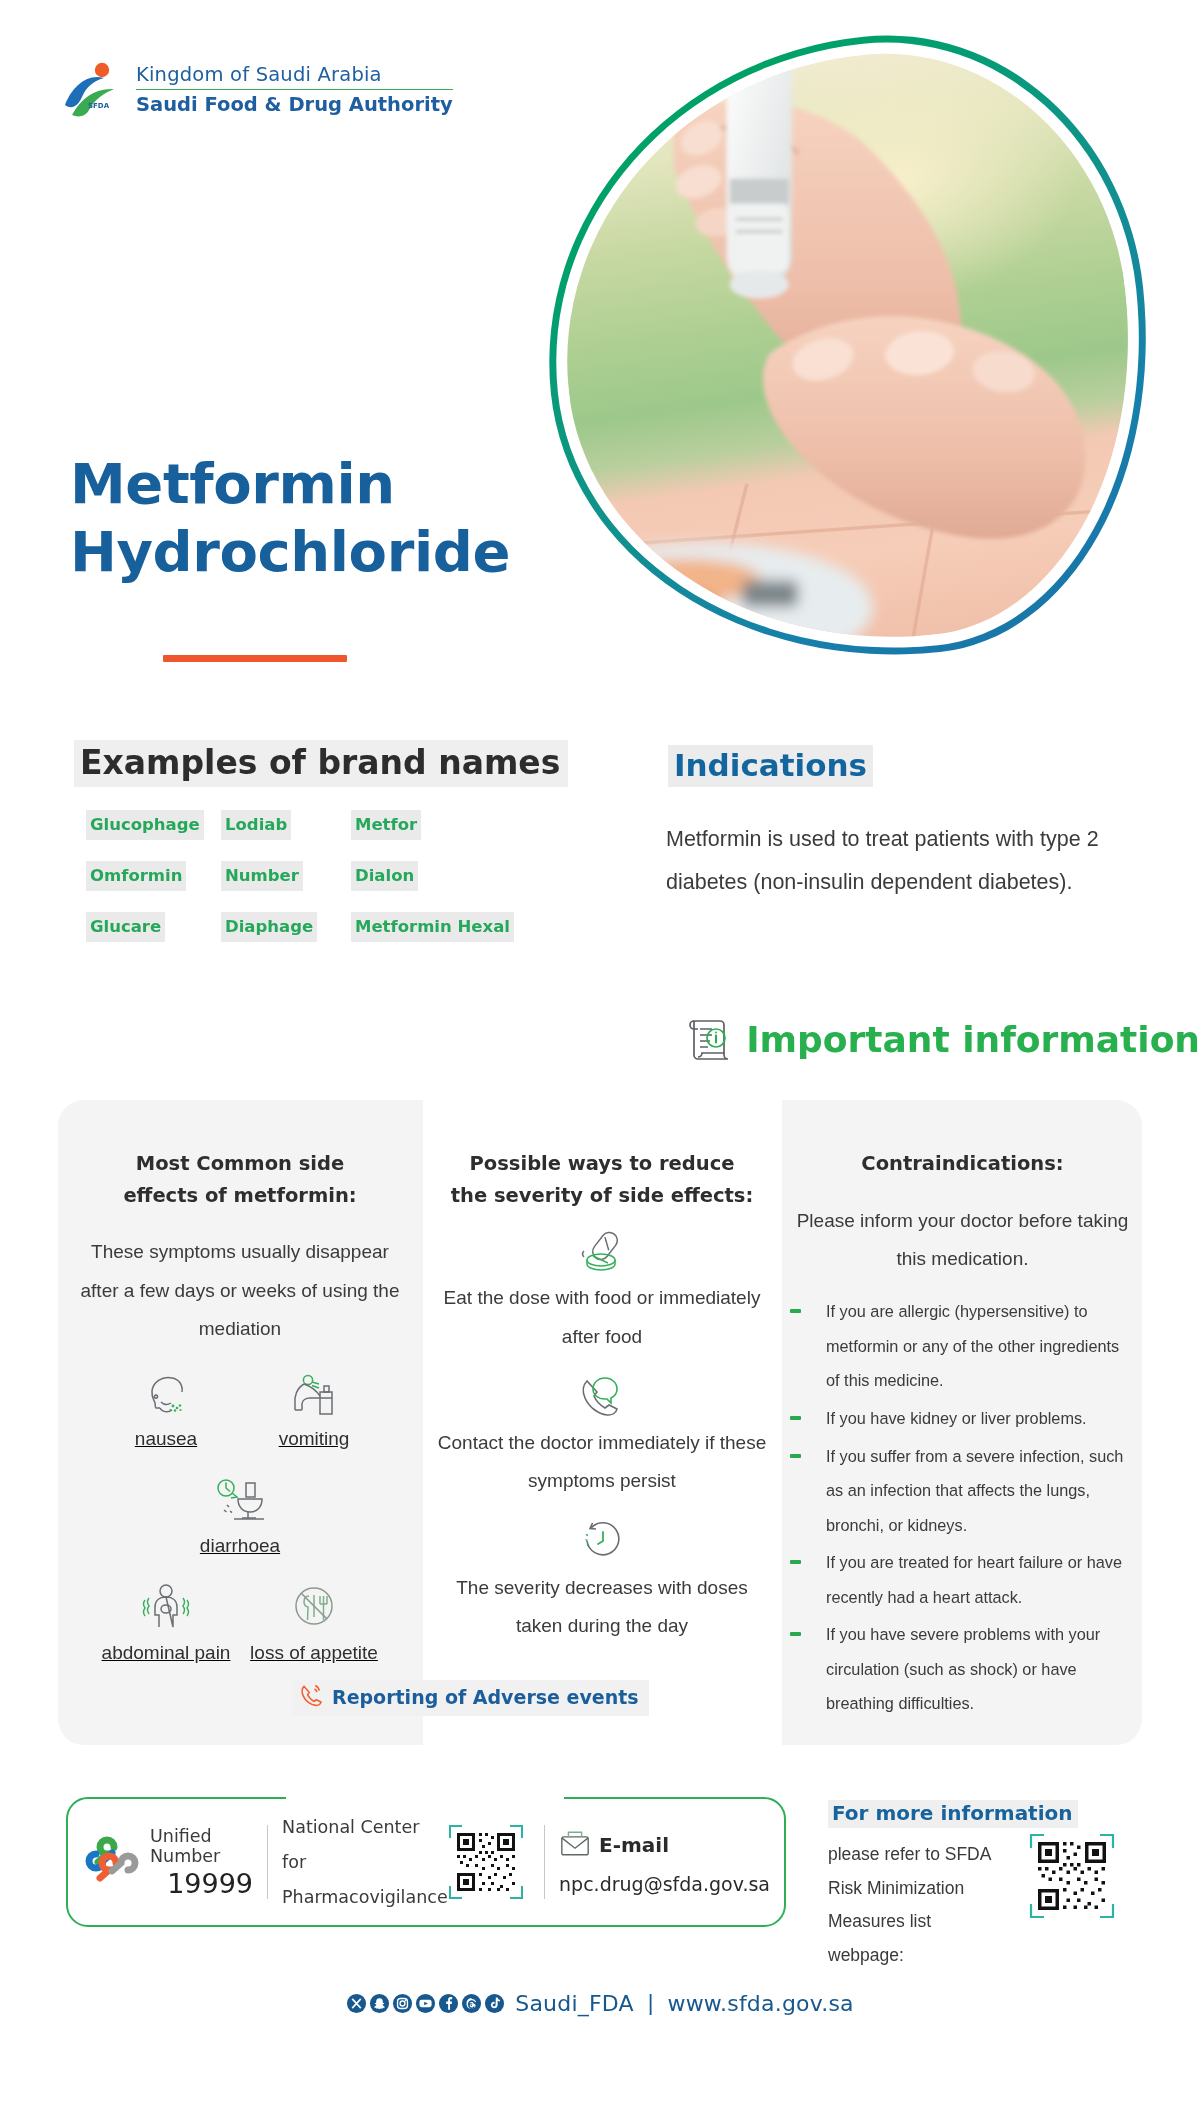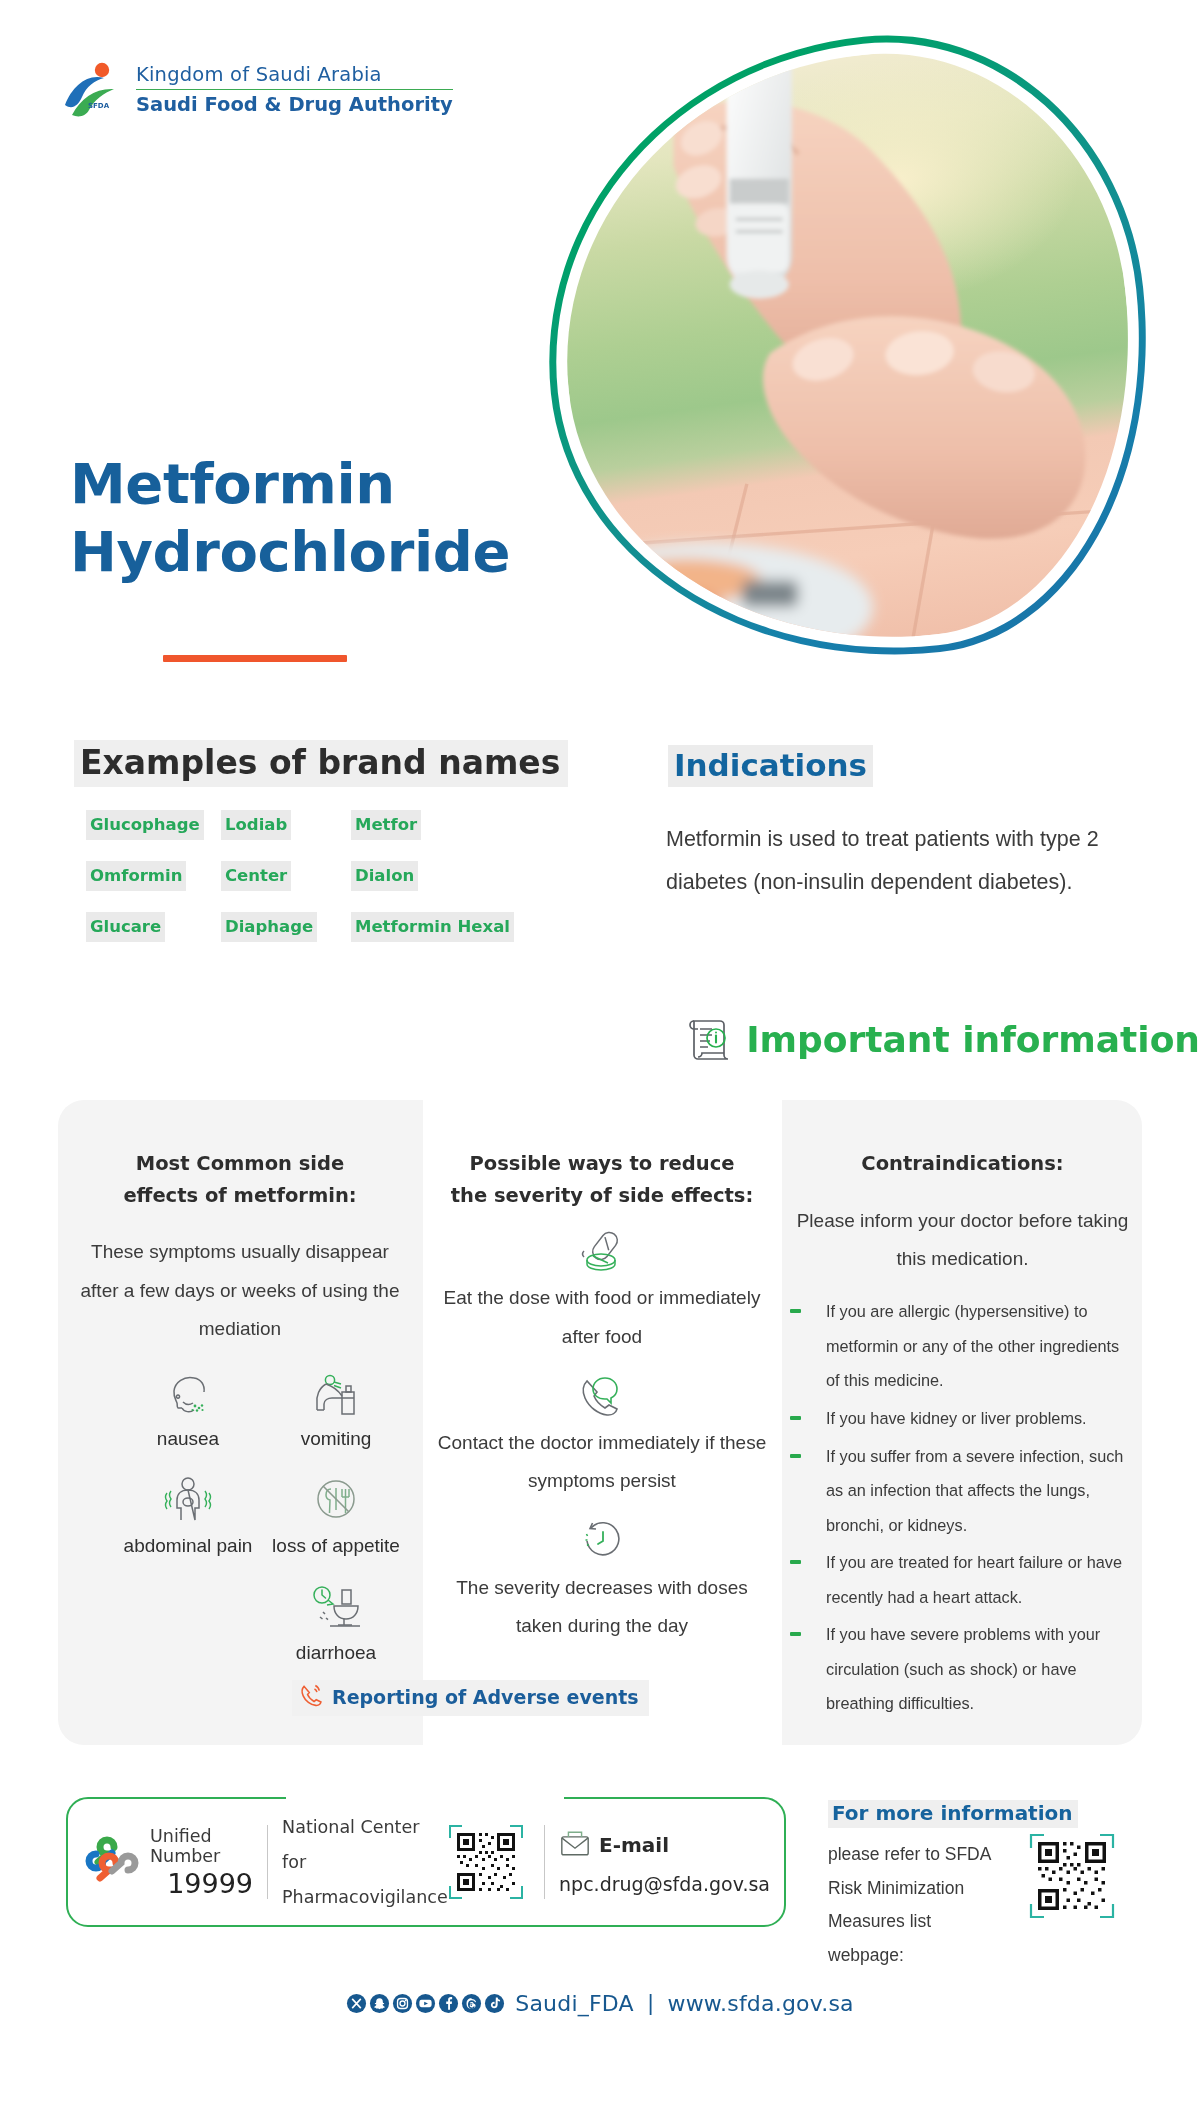--- a/index.html
+++ b/index.html
@@ -124,21 +124,21 @@
   .col-right { left: 790px; top: 1148px; width: 345px; }
 
   .col-head {
     font-family: "DejaVu Sans", sans-serif;
     font-weight: 700; font-size: 19.5px; color: #2e2e2e; line-height: 1.62;
   }
   .col-sub {
     margin-top: 22px; font-size: 19px; line-height: 2.02; color: #3b3b3b;
   }
 
-  .sym-row { display: flex; justify-content: flex-end; margin-top: 18px; }
+  .sym-row { display: flex; justify-content: center; margin-top: 18px; text-decoration: underline; }
   .sym { width: 148px; }
   .sym-ico { height: 50px; display: flex; align-items: flex-end; justify-content: center; }
   .sym-lbl { margin-top: 8px; font-size: 19px; line-height: 1.62; color: #2f2f2f; }
 
   .tip { margin-top: 16px; }
   .tip-ico { height: 48px; display: flex; align-items: center; justify-content: center; }
   .tip-txt { margin-top: 4px; font-size: 19px; line-height: 2.02; color: #3b3b3b; }
 
   .ci-list { margin-top: 16px; text-align: left; }
   .ci-item { display: flex; gap: 25px; margin-bottom: 3px; align-items: flex-start; }
@@ -300,21 +300,21 @@
 
   <div class="brands-head">Examples of brand names</div>
   <div class="brands-grid">
     <div class="brand-row">
       <div class="brand-cell bc1"><span>Glucophage</span></div>
       <div class="brand-cell bc2"><span>Lodiab</span></div>
       <div class="brand-cell bc3"><span>Metfor</span></div>
     </div>
     <div class="brand-row">
       <div class="brand-cell bc1"><span>Omformin</span></div>
-      <div class="brand-cell bc2"><span>Center</span></div>
+      <div class="brand-cell bc2"><span>Number</span></div>
       <div class="brand-cell bc3"><span>Dialon</span></div>
     </div>
     <div class="brand-row">
       <div class="brand-cell bc1"><span>Glucare</span></div>
       <div class="brand-cell bc2"><span>Diaphage</span></div>
       <div class="brand-cell bc3"><span>Metformin Hexal</span></div>
     </div>
   </div>
 
   <div class="ind-head">Indications</div>
@@ -379,65 +379,65 @@
             <path d="M36 14 h5 v6 h-5 Z"></path>
           </svg>
         </div>
         <div class="sym-lbl">vomiting</div>
       </div>
     </div>
 
     <div class="sym-row">
       <div class="sym">
         <div class="sym-ico">
-          <svg viewBox="0 0 52 48" width="52" height="48" fill="none" stroke="#6a6e73" stroke-width="1.5">
-            <circle cx="26" cy="9" r="6"></circle>
-            <path d="M26 15 C19 15 15 19 15 25 L15 33 L19 33 L19 45 M33 45 L33 33 L37 33 L37 25 C37 19 33 15 26 15 Z"></path>
-            <ellipse cx="26" cy="27" rx="5" ry="4"></ellipse>
-            <g stroke="#35b05a" stroke-width="1.4">
-              <path d="M9 16 q-3 4 0 8 q-3 4 0 8"></path>
-              <path d="M5 18 q-3 4 0 8 q-3 4 0 8"></path>
-              <path d="M43 16 q3 4 0 8 q3 4 0 8"></path>
-              <path d="M47 18 q3 4 0 8 q3 4 0 8"></path>
-            </g>
-          </svg>
-        </div>
-        <div class="sym-lbl">abdominal pain</div>
-      </div>
-      <div class="sym">
-        <div class="sym-ico">
-          <svg viewBox="0 0 50 48" width="50" height="48" fill="none" stroke="#8a9a8e" stroke-width="1.5">
-            <circle cx="25" cy="24" r="18"></circle>
-            <path d="M20 14 C16.5 14 15 17 15 20 C15 23 17 24.5 19 25 L18.5 38" stroke="#7fae8b"></path>
-            <path d="M31 14 v8 M34.5 14 v8 M38 14 v8 M31 22 h7 M34.5 22 v16" stroke="#7fae8b"></path>
-            <path d="M25 13 v22" stroke="#7fae8b"></path>
-            <path d="M12 11 L38 37" stroke="#8a9a8e" stroke-width="1.6"></path>
-          </svg>
-        </div>
-        <div class="sym-lbl">loss of appetite</div>
-      </div>
-    </div>
-
-    <div class="sym-row">
-      <div class="sym">
-        <div class="sym-ico">
           <svg viewBox="0 0 56 46" width="56" height="46" fill="none" stroke="#6a6e73" stroke-width="1.5">
             <circle cx="14" cy="11" r="8" stroke="#35b05a"></circle>
             <path d="M14 6 v5 l3.5 3" stroke="#35b05a" stroke-linecap="round"></path>
             <path d="M20 16 l5 4 -6 1" stroke="#35b05a"></path>
             <path d="M34 6 h9 v14 h-9 Z"></path>
             <path d="M26 22 h24 c0 8-5 13-12 13 s-12-5-12-13 Z"></path>
             <path d="M36 35 v6 M30 41 h14"></path>
             <path d="M22 42 h30"></path>
             <g stroke="#6a6e73">
                 <path d="M15 28 l2 2 M12 33 l2.5 2 M18 34 l2 1.6"></path>
               </g>
           </svg>
         </div>
         <div class="sym-lbl">diarrhoea</div>
+      </div>
+    </div>
+
+    <div class="sym-row">
+      <div class="sym">
+        <div class="sym-ico">
+          <svg viewBox="0 0 52 48" width="52" height="48" fill="none" stroke="#6a6e73" stroke-width="1.5">
+            <circle cx="26" cy="9" r="6"></circle>
+            <path d="M26 15 C19 15 15 19 15 25 L15 33 L19 33 L19 45 M33 45 L33 33 L37 33 L37 25 C37 19 33 15 26 15 Z"></path>
+            <ellipse cx="26" cy="27" rx="5" ry="4"></ellipse>
+            <g stroke="#35b05a" stroke-width="1.4">
+              <path d="M9 16 q-3 4 0 8 q-3 4 0 8"></path>
+              <path d="M5 18 q-3 4 0 8 q-3 4 0 8"></path>
+              <path d="M43 16 q3 4 0 8 q3 4 0 8"></path>
+              <path d="M47 18 q3 4 0 8 q3 4 0 8"></path>
+            </g>
+          </svg>
+        </div>
+        <div class="sym-lbl">abdominal pain</div>
+      </div>
+      <div class="sym">
+        <div class="sym-ico">
+          <svg viewBox="0 0 50 48" width="50" height="48" fill="none" stroke="#8a9a8e" stroke-width="1.5">
+            <circle cx="25" cy="24" r="18"></circle>
+            <path d="M20 14 C16.5 14 15 17 15 20 C15 23 17 24.5 19 25 L18.5 38" stroke="#7fae8b"></path>
+            <path d="M31 14 v8 M34.5 14 v8 M38 14 v8 M31 22 h7 M34.5 22 v16" stroke="#7fae8b"></path>
+            <path d="M25 13 v22" stroke="#7fae8b"></path>
+            <path d="M12 11 L38 37" stroke="#8a9a8e" stroke-width="1.6"></path>
+          </svg>
+        </div>
+        <div class="sym-lbl">loss of appetite</div>
       </div>
     </div>
   </div>
 
   <div class="col col-mid">
     <div class="col-head">
       <div>Possible ways to reduce</div>
       <div>the severity of side effects:</div>
     </div>
 

